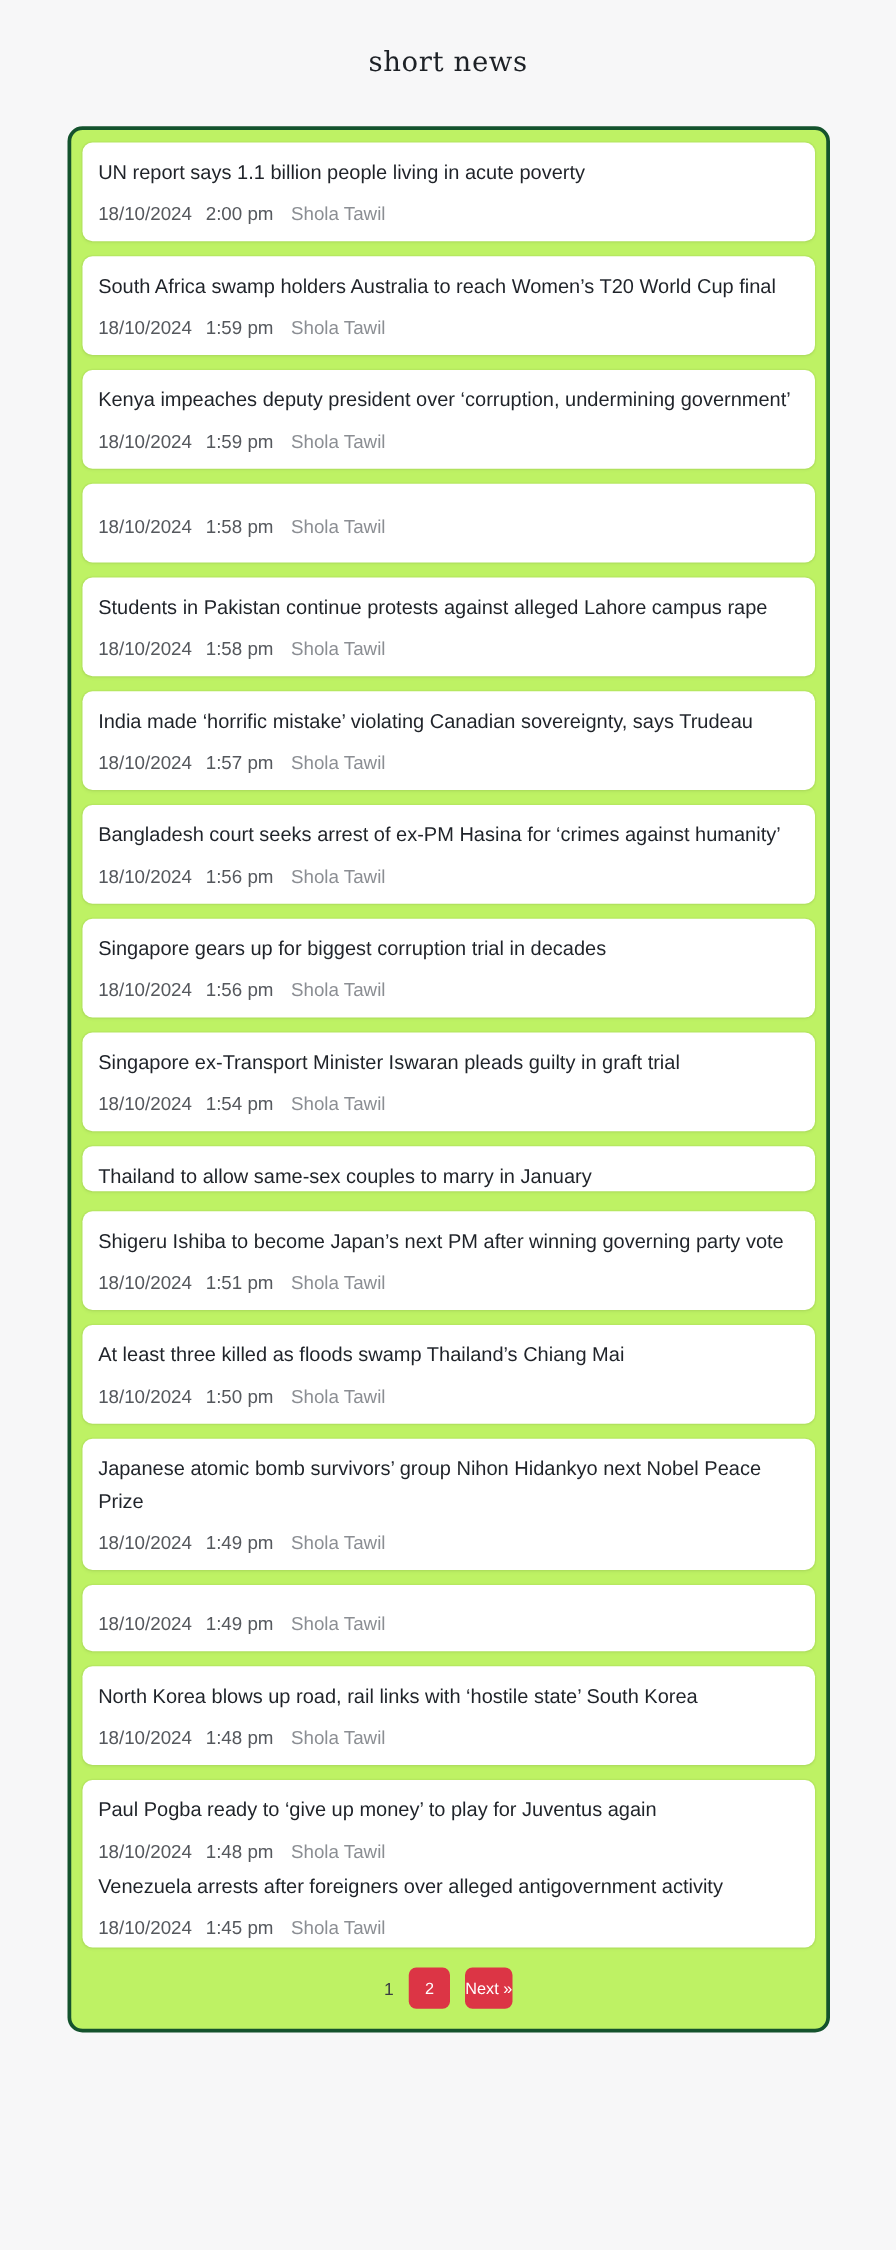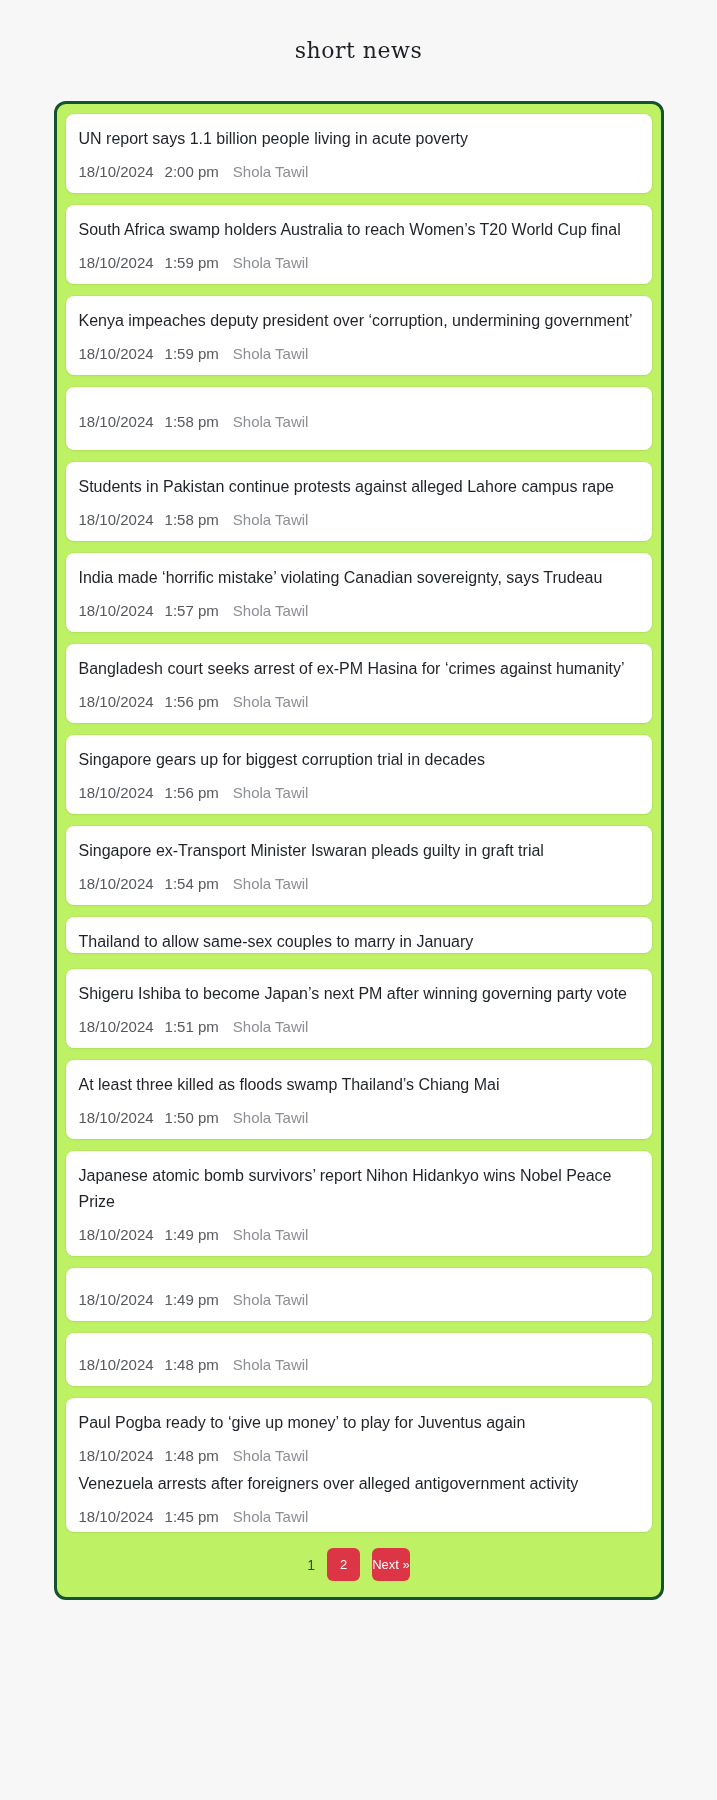--- a/index.html
+++ b/index.html
@@ -199,37 +199,38 @@
   <article class="card">
     <h2 class="card-title">At least three killed as floods swamp Thailand’s Chiang Mai</h2>
     <div class="card-meta">
       <span class="meta-date">18/10/2024</span>
       <span class="meta-time">1:50 pm</span>
       <span class="meta-author">Shola Tawil</span>
     </div>
   </article>
 
   <article class="card">
-    <h2 class="card-title">Japanese atomic bomb survivors’ report Nihon Hidankyo wins Nobel Peace Prize</h2>
+    <h2 class="card-title">Japanese atomic bomb survivors’ group Nihon Hidankyo next Nobel Peace Prize</h2>
     <div class="card-meta">
       <span class="meta-date">18/10/2024</span>
       <span class="meta-time">1:49 pm</span>
       <span class="meta-author">Shola Tawil</span>
     </div>
   </article>
 
   <article class="card">
     <div class="card-meta">
       <span class="meta-date">18/10/2024</span>
       <span class="meta-time">1:49 pm</span>
       <span class="meta-author">Shola Tawil</span>
     </div>
   </article>
 
   <article class="card">
+    <h2 class="card-title">North Korea blows up road, rail links with ‘hostile state’ South Korea</h2>
     <div class="card-meta">
       <span class="meta-date">18/10/2024</span>
       <span class="meta-time">1:48 pm</span>
       <span class="meta-author">Shola Tawil</span>
     </div>
   </article>
 <article class="card card--merged">
           <div class="merged-section">
     <h2 class="card-title">Paul Pogba ready to ‘give up money’ to play for Juventus again</h2>
     <div class="card-meta">

